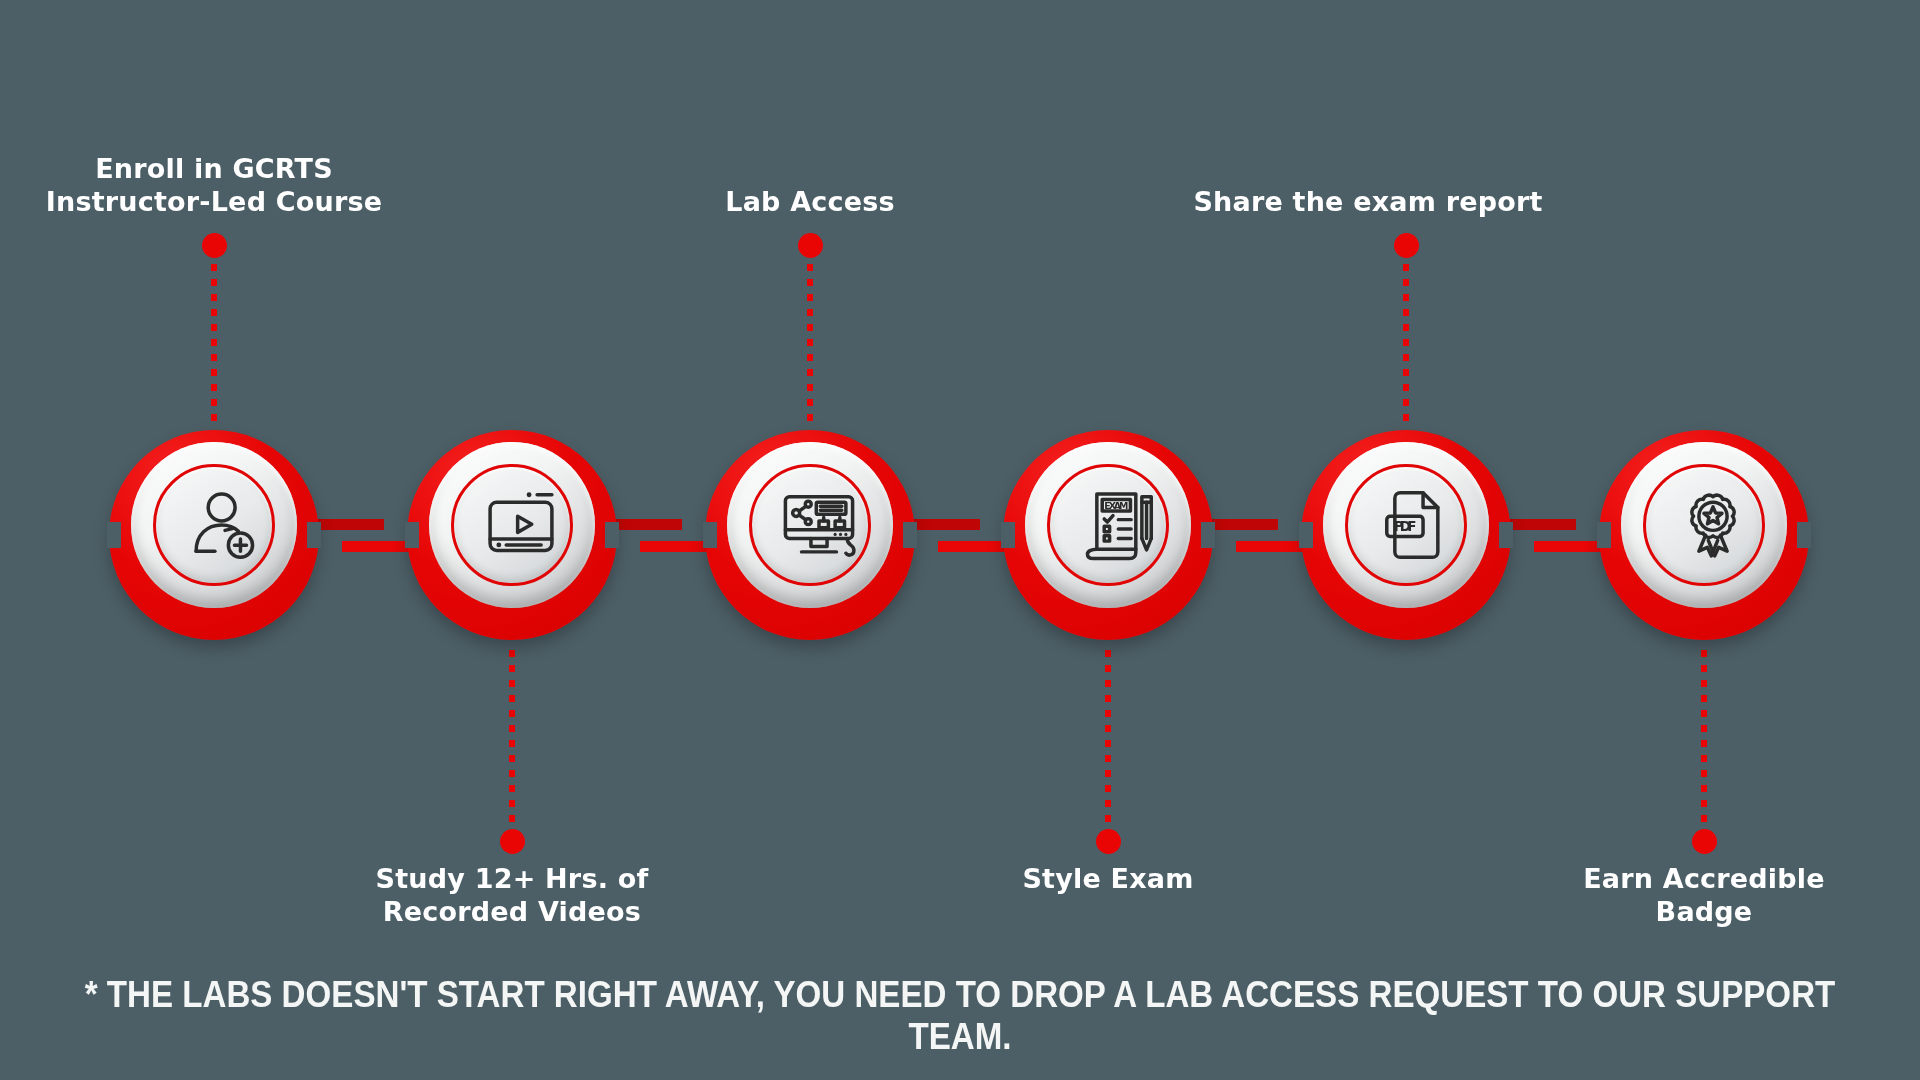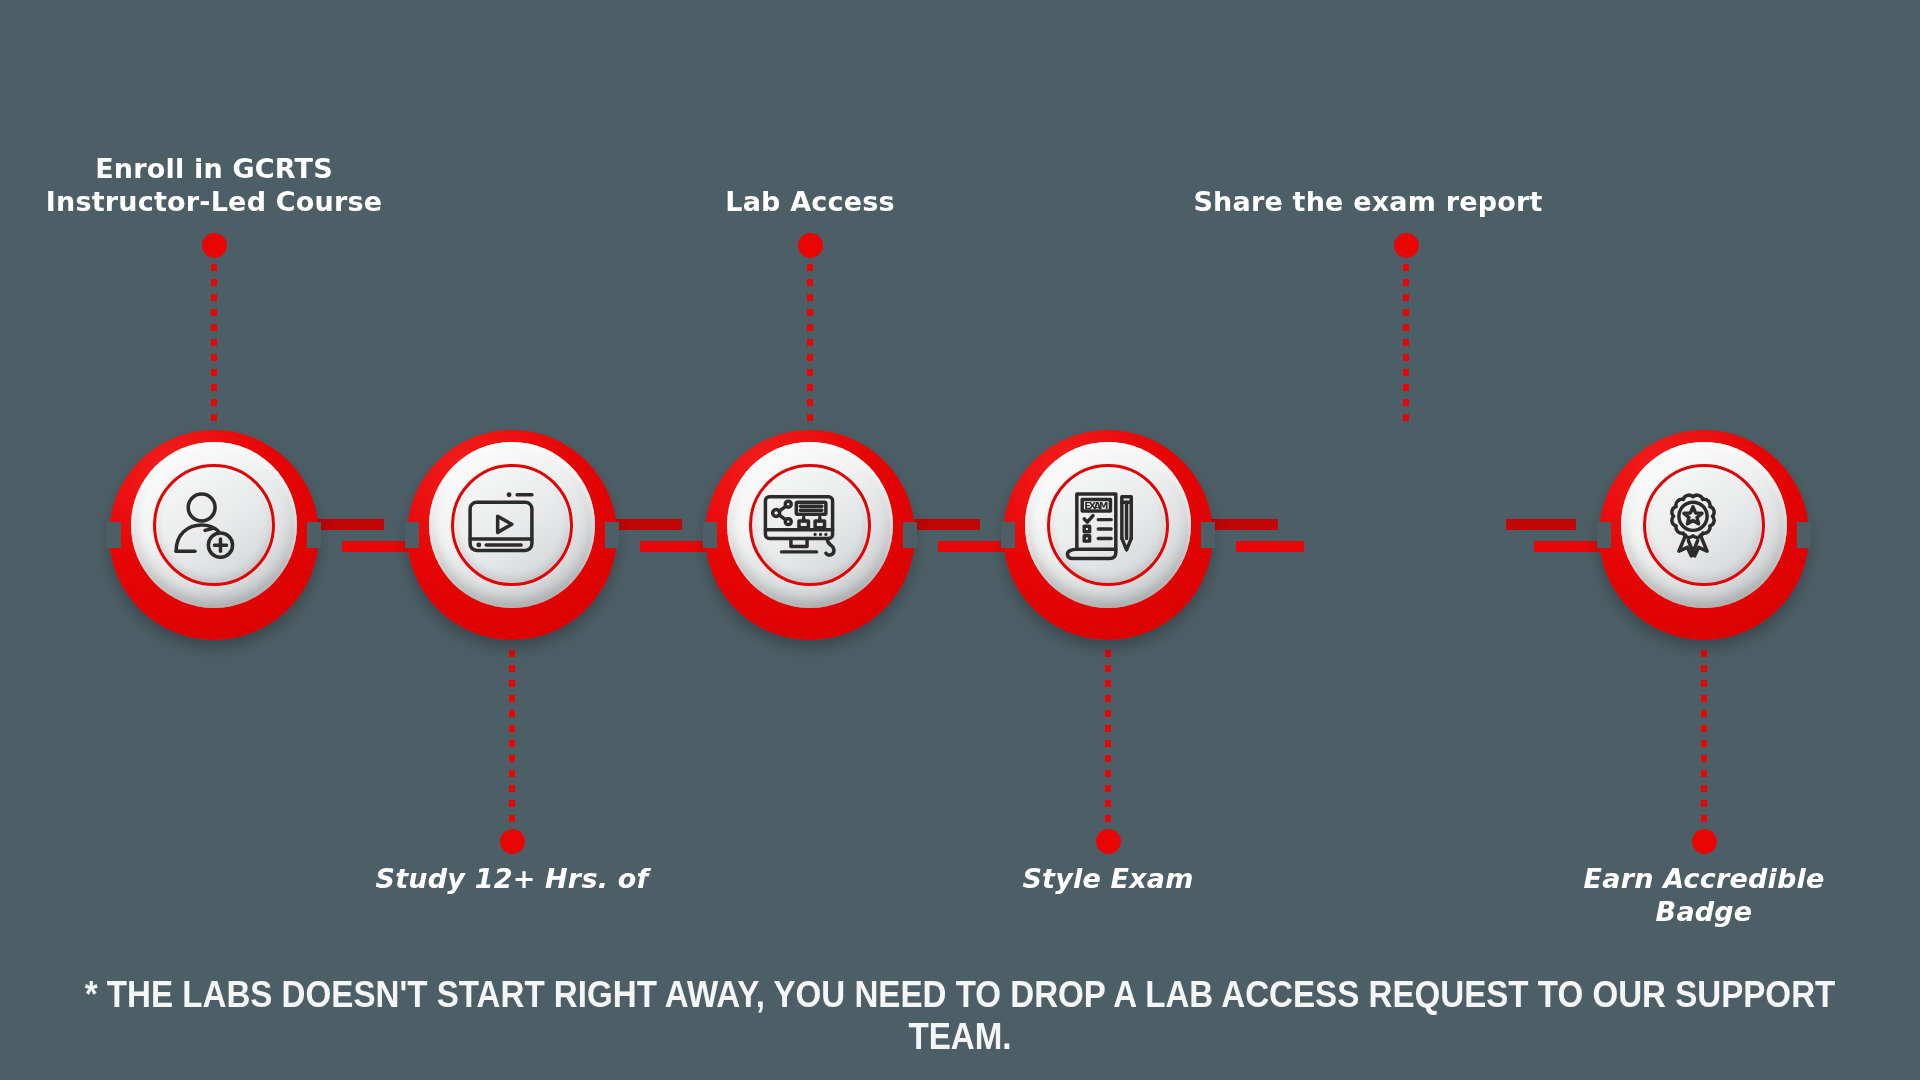--- a/index.html
+++ b/index.html
@@ -8,21 +8,21 @@
     background:#4d5f66;
     font-family:"DejaVu Sans","Liberation Sans",sans-serif;
   }
   
   .step-label{
     position:absolute;width:440px;display:flex;flex-direction:column;
     text-align:center;color:#ffffff;font-weight:bold;
     font-size:27px;line-height:33px;letter-spacing:.2px;
   }
   .step-label.top{top:136px;height:82px;justify-content:flex-end;}
-  .step-label.bottom{top:862px;height:82px;justify-content:flex-start;font-style:italic;}
+  .step-label.bottom{top:862px;height:82px;justify-content:flex-start;}
   
   .node-dot{
     position:absolute;width:25px;height:25px;border-radius:50%;
     background:#ea0505;
   }
   .dotted-line{
     position:absolute;width:6px;
     background:repeating-linear-gradient(to bottom,#ea0505 0 7px,transparent 7px 15px);
   }
   
@@ -44,21 +44,21 @@
     background:linear-gradient(145deg,#ffffff 0%,#f2f3f3 38%,#c7cacc 100%);
     box-shadow:inset 0 4px 6px rgba(255,255,255,.95),inset 0 -8px 14px rgba(0,0,0,.22);
   }
   .disc-inner{
     position:absolute;left:44px;top:34px;width:122px;height:122px;border-radius:50%;
     border:3.5px solid #e00404;box-sizing:border-box;
     background:linear-gradient(145deg,#f9fafa 0%,#e7e9ea 55%,#ced2d4 100%);
     box-shadow:inset 0 2px 3px rgba(255,255,255,.9),inset 0 -4px 8px rgba(0,0,0,.12);
   }
   .icon-box{
-    position:absolute;left:51px;top:52px;width:86px;height:86px;
+    position:absolute;left:71px;top:52px;width:86px;height:86px;
     display:flex;align-items:flex-end;justify-content:center;
   }
   .icon-box svg{width:86px;height:86px;}
   .ic{stroke:#2b2b2b;stroke-width:2.6;fill:none;stroke-linecap:round;stroke-linejoin:round;}
   .icf{fill:#2b2b2b;stroke:none;}
   .ictxt{fill:#2b2b2b;stroke:none;font-family:"DejaVu Sans",sans-serif;font-weight:bold;}
   
   .footnote{
     position:absolute;left:0;right:0;top:974px;text-align:center;
     color:#f4f6f6;font-weight:bold;font-size:36px;letter-spacing:0;
@@ -75,20 +75,21 @@
     <div>Enroll in GCRTS</div>
     <div>Instructor-Led Course</div>
   </div>
   <div class="node-dot" style="left:202px;top:233px"></div>
   <div class="dotted-line" style="left:211px;top:264px;height:160px"></div>
 
   <div class="dotted-line" style="left:509px;top:650px;height:172px"></div>
   <div class="node-dot" style="left:500px;top:829px"></div>
   <div class="step-label bottom" style="left:292px">
     <div>Study 12+ Hrs. of</div>
+    <div>Recorded Videos</div>
   </div>
 
   <div class="step-label top" style="left:590px">
     <div>Lab Access</div>
   </div>
   <div class="node-dot" style="left:798px;top:233px"></div>
   <div class="dotted-line" style="left:807px;top:264px;height:160px"></div>
 
   <div class="dotted-line" style="left:1105px;top:650px;height:172px"></div>
   <div class="node-dot" style="left:1096px;top:829px"></div>
@@ -204,20 +205,35 @@
         <path class="ic" d="M33 35 h9.5"></path>
         <rect class="ic" x="22.5" y="40" width="4" height="4"></rect>
         <path class="ic" d="M33 42 h9.5"></path>
         <rect class="ic" x="50.5" y="11" width="7" height="4"></rect>
         <path class="ic" d="M50.5 15 v27 M57.5 15 v27 M54 15 v27"></path>
         <path class="ic" d="M50.5 42 L54 50.5 L57.5 42"></path>
       </svg>
     </div>
   </div>
 
+  <div class="circle-group" style="left:1301px;top:430px">
+    <div class="ring-red"></div>
+    <div class="notch left"></div>
+    <div class="notch right"></div>
+    <div class="disc-silver"></div>
+    <div class="disc-inner"></div>
+    <div class="icon-box">
+      <svg viewBox="0 0 64 64">
+        <path class="ic" d="M21 56 c-2.2 0 -4 -1.8 -4 -4 V12 c0 -2.2 1.8 -4 4 -4 h17 l11 11 v33 c0 2.2 -1.8 4 -4 4 z"></path>
+        <path class="ic" d="M38 8 v11 h11"></path>
+        <rect class="ic" x="11" y="25.5" width="27" height="15" rx="2.5" fill="#e9ebec"></rect>
+        <text class="ictxt" x="16.2" y="36.8" font-size="10" textLength="16.8">PDF</text>
+      </svg>
+    </div>
+  </div>
 
   <div class="circle-group" style="left:1599px;top:430px">
     <div class="ring-red"></div>
     <div class="notch left"></div>
     <div class="notch right"></div>
     <div class="disc-silver"></div>
     <div class="disc-inner"></div>
     <div class="icon-box">
       <svg viewBox="0 0 64 64">
         <path class="ic" d="M46.5 25.5 A4.4 4.4 0 0 1 44.56 32.75 A4.4 4.4 0 0 1 39.25 38.06 A4.4 4.4 0 0 1 32 40 A4.4 4.4 0 0 1 24.75 38.06 A4.4 4.4 0 0 1 19.44 32.75 A4.4 4.4 0 0 1 17.5 25.5 A4.4 4.4 0 0 1 19.44 18.25 A4.4 4.4 0 0 1 24.75 12.94 A4.4 4.4 0 0 1 32 11 A4.4 4.4 0 0 1 39.25 12.94 A4.4 4.4 0 0 1 44.56 18.25 A4.4 4.4 0 0 1 46.5 25.5 Z"></path>

